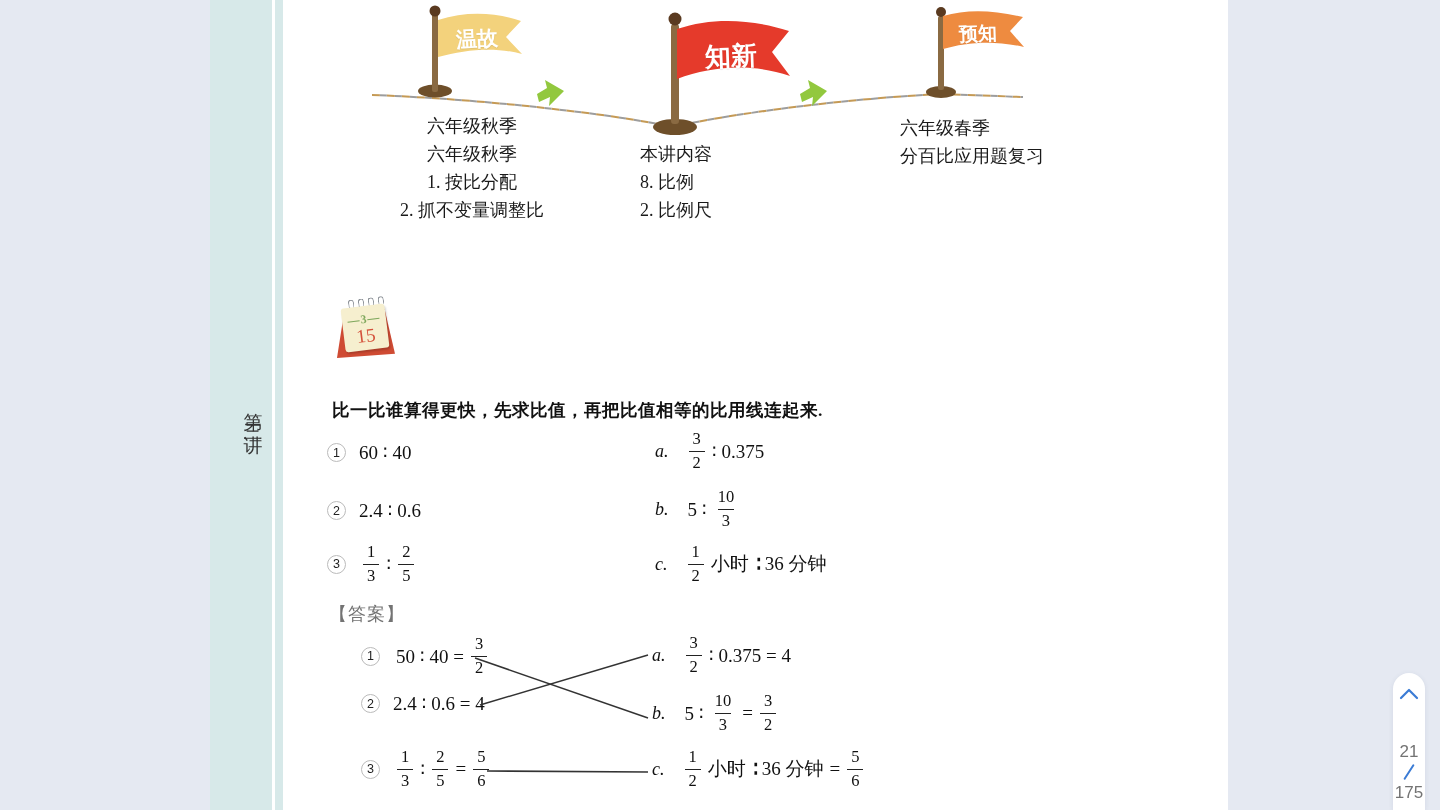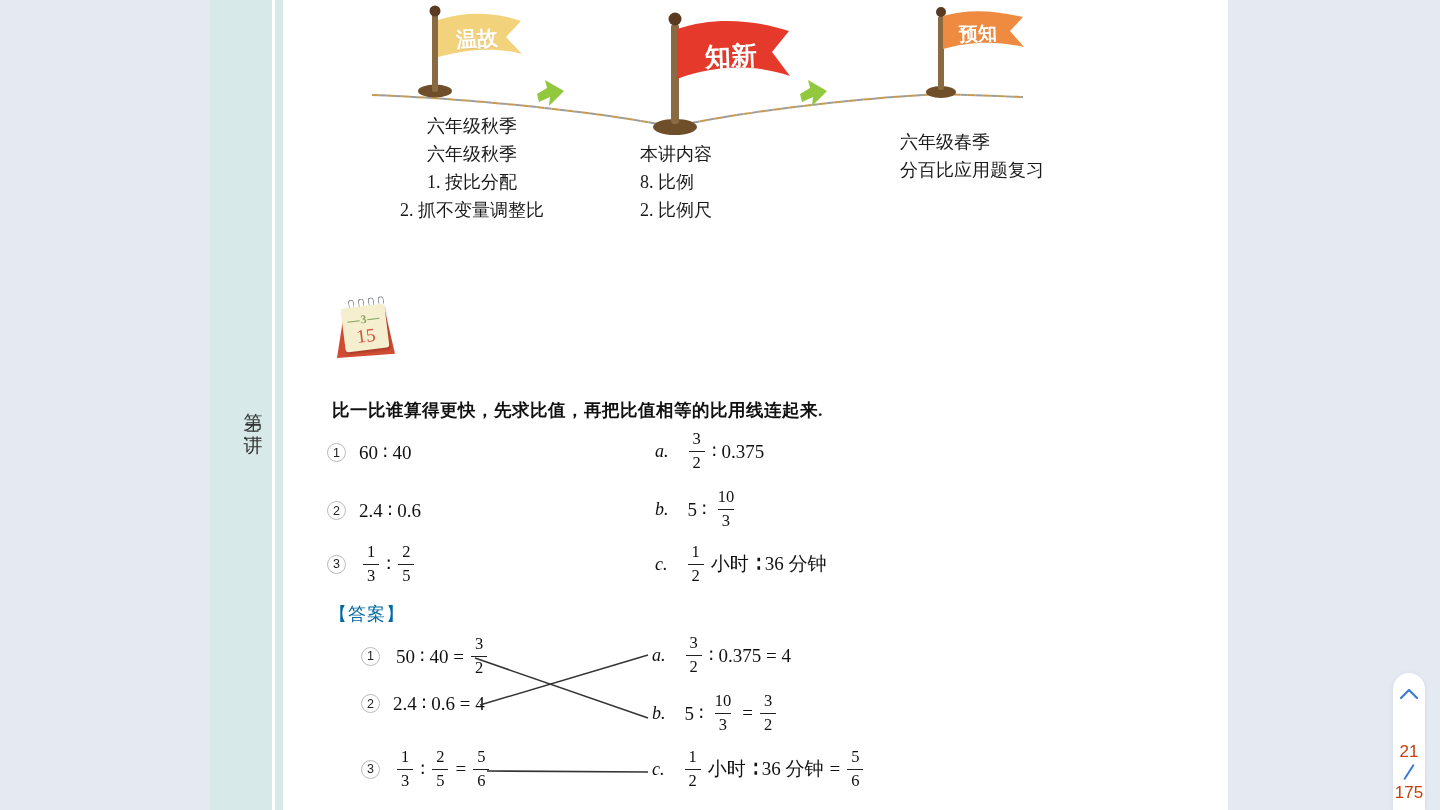--- a/index.html
+++ b/index.html
@@ -19,21 +19,21 @@
   
   .flag-art { position:absolute; left:0; top:0; pointer-events:none; }
   .flag-label { position:absolute; color:#fff; font-weight:bold; text-align:center;
                 font-family:"Liberation Serif",serif; text-shadow:0 1px 1px rgba(0,0,0,.08); }
   .flag-label.f1 { left:158px; top:25px; width:72px; font-size:21px; transform:rotate(-3deg); }
   .flag-label.f2 { left:404px; top:39px; width:88px; font-size:26px; transform:rotate(-2deg); }
   .flag-label.f3 { left:662px; top:21px; width:66px; font-size:19px; transform:rotate(-2deg); }
   .desc { position:absolute; font-size:18px; line-height:28px; color:#1a1a1a; white-space:nowrap; }
   .desc.d1 { left:117px; top:112px;text-align:center; }
   .desc.d2 { left:357px; top:140px; }
-  .desc.d3 { left:617px; top:128px; }
+  .desc.d3 { left:617px; top:114px; }
 
   
   .calendar { position:absolute; left:50px; top:296px; width:68px; height:68px; }
   .cal-body { position:absolute; left:4px; top:12px; width:58px; height:52px; background:#cf4b33;
               clip-path:polygon(12% 10%, 0% 96%, 100% 88%, 82% 2%); border-radius:3px; }
   .cal-page { position:absolute; left:10px; top:10px; width:44px; height:44px; background:#f6efcf;
               transform:rotate(-7deg); border-radius:3px; box-shadow:1px 2px 2px rgba(0,0,0,.18); text-align:center; }
   .cal-rings { position:absolute; left:12px; top:2px; width:42px; display:flex; gap:4px; justify-content:center; transform:rotate(-7deg); }
   .cal-rings i { width:6px; height:8px; border:1.5px solid #8d9298; border-bottom:none; border-radius:4px 4px 0 0; background:transparent; }
   .cal-month { font-size:12px; color:#c04a35; margin-top:6px; letter-spacing:1px; } .cal-month { color:#7fa85d; font-weight:bold; }
@@ -48,28 +48,28 @@
   .instruction { position:absolute; left:49px; top:398px; font-size:17.5px; color:#111; letter-spacing:.5px;font-weight:bold; }
   .row { position:absolute; display:flex; align-items:center; font-size:19px; color:#111; white-space:nowrap; }
   .cnum { display:inline-flex; width:19px; height:19px; border:1px solid #bbb; border-radius:50%;
           align-items:center; justify-content:center; font-family:"Liberation Sans",sans-serif;
           font-size:12.5px; color:#222; background:#fff; margin-right:13px; flex:none; }
   .ilabel { font-style:italic; margin-right:16px; font-size:18px; }
   .frac { display:inline-flex; flex-direction:column; align-items:center; line-height:1; font-size:16.5px; margin:0 4px; }
   .frac .n { padding:0 4px 3px; }
   .frac .d { border-top:1.4px solid #222; padding:3px 4px 0; }
   .tok { margin:0 3px; }
-  .answer-label { position:absolute; left:46px; top:602px; font-size:18px; color:#0369a1; letter-spacing:1px;text-align:right; }
+  .answer-label { position:absolute; left:46px; top:602px; font-size:18px; color:#737373; letter-spacing:1px;text-align:right; }
   .connector { position:absolute; left:0; top:0; pointer-events:none; }
 
   
   .pager { position:absolute; left:1393px; top:673px; width:32px; height:137px; background:#fff;
            border-radius:16px 16px 0 0; box-shadow:0 1px 5px rgba(60,80,120,.10);
            display:flex; flex-direction:column; align-items:center; }
-  .pager-num { color:#c2410c; font-family:"Liberation Sans","DejaVu Sans",sans-serif; font-size:17px; line-height:19px; }
+  .pager-num { color:#737373; font-family:"Liberation Sans","DejaVu Sans",sans-serif; font-size:17px; line-height:19px; }
   .pager-slash { width:2px; height:18px; background:#3a7bd5; transform:rotate(33deg); margin:2px 0; border-radius:1px; }
   .chevron-btn { margin-top:10px; width:26px; height:22px; display:flex; align-items:center; justify-content:center; cursor:pointer; }
   .pager-spacer { flex:1; }
 </style>
 </head>
 <body>
 
 <div class="stage">
 
   <div class="lesson-band">

